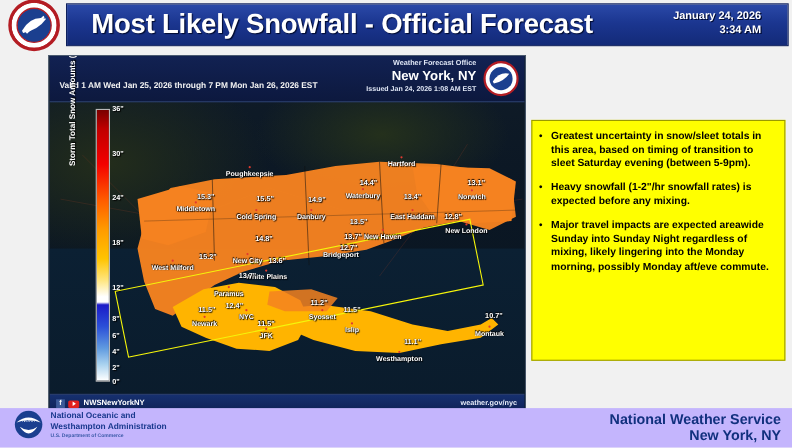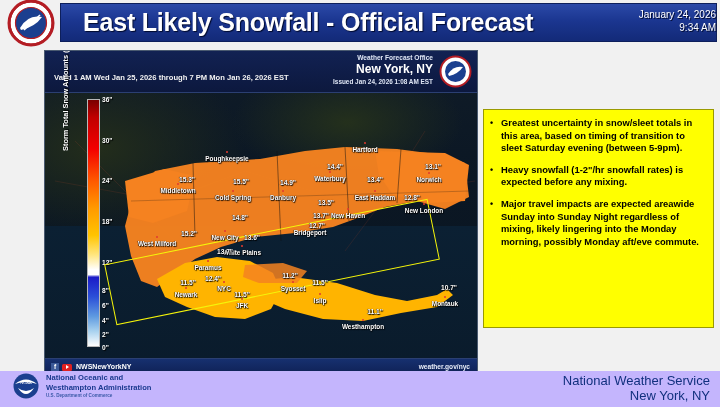--- a/index.html
+++ b/index.html
@@ -20,22 +20,22 @@
     box-sizing:border-box;
   }
   .top-title{
     position:absolute;left:22px;top:4px;
     font-size:25px;font-weight:bold;color:#ffffff;
     letter-spacing:-0.2px;
     text-shadow:1px 1px 1px #000a2e;
     white-space:nowrap;
   }
   .top-date{
-    position:absolute;right:0;top:4px;text-align:right;
-    font-size:10px;font-weight:normal;color:#ffffff;line-height:13px;
+    position:absolute;right:24px;top:4px;text-align:right;
+    font-size:10px;font-weight:bold;color:#ffffff;line-height:13px;
     text-shadow:1px 1px 0px #000a2e;
   }
   .nws-seal{
     position:absolute;left:2px;top:0px;width:58px;height:47px;
   }
 
   
   .mapwrap{
     position:absolute;left:44px;top:50px;width:434px;height:326px;
     background:#06131f;border:1px solid #4a5a70;box-sizing:border-box;
@@ -176,34 +176,34 @@
   }
   .noaa-logo{position:absolute;left:12px;top:2px;width:28px;height:28px;}
   .noaa-txt{
     position:absolute;left:46px;top:2px;font-size:7.6px;font-weight:bold;color:#1b3a8f;
     line-height:9.6px;
   }
   .noaa-sub{
     position:absolute;left:46px;top:22px;font-size:4.6px;font-weight:bold;color:#3b5aa8;
   }
   .nws-txt{
-    position:absolute;right:10px;top:2px;text-align:right;font-size:13px;font-weight:normal;
+    position:absolute;right:10px;top:2px;text-align:right;font-size:13px;font-weight:bold;
     color:#11307e;line-height:15px;
   }
 </style>
 </head>
 <body>
 
 <div id="app">
 
   <div class="topbar">
-    <div class="top-title">East Likely Snowfall - Official Forecast</div>
+    <div class="top-title">Most Likely Snowfall - Official Forecast</div>
     <div class="top-date">
       <div>January 24, 2026</div>
-      <div>9:34 AM</div>
+      <div>3:34 AM</div>
     </div>
   </div>
 
   <div class="nws-seal">
     <svg width="58" height="47" viewBox="0 0 58 47">
       <circle cx="29" cy="23" r="22" fill="#ffffff" stroke="#b41d24" stroke-width="3"></circle>
       <circle cx="29" cy="23" r="15.5" fill="#1b3f8f" stroke="#b41d24" stroke-width="1.2"></circle>
       <path d="M18 28 Q26 14 40 17 Q33 27 19 30 Z" fill="#ffffff"></path>
       <path d="M22 30 L38 15" stroke="#ffffff" stroke-width="1.6"></path>
       <circle cx="29" cy="23" r="21" fill="none" stroke="#b41d24" stroke-width="1"></circle>

